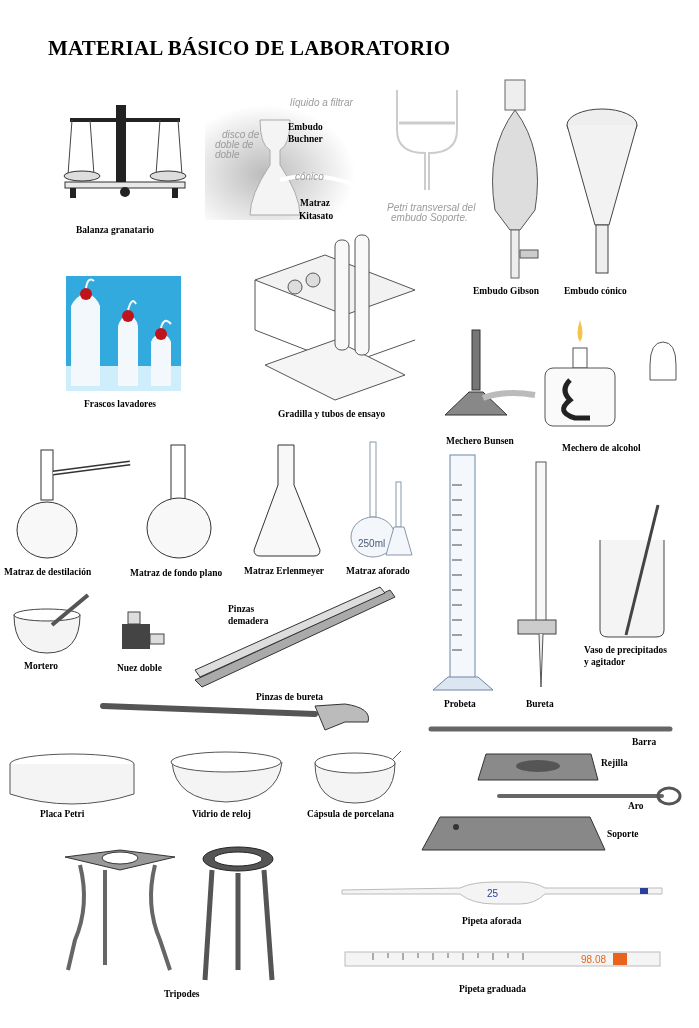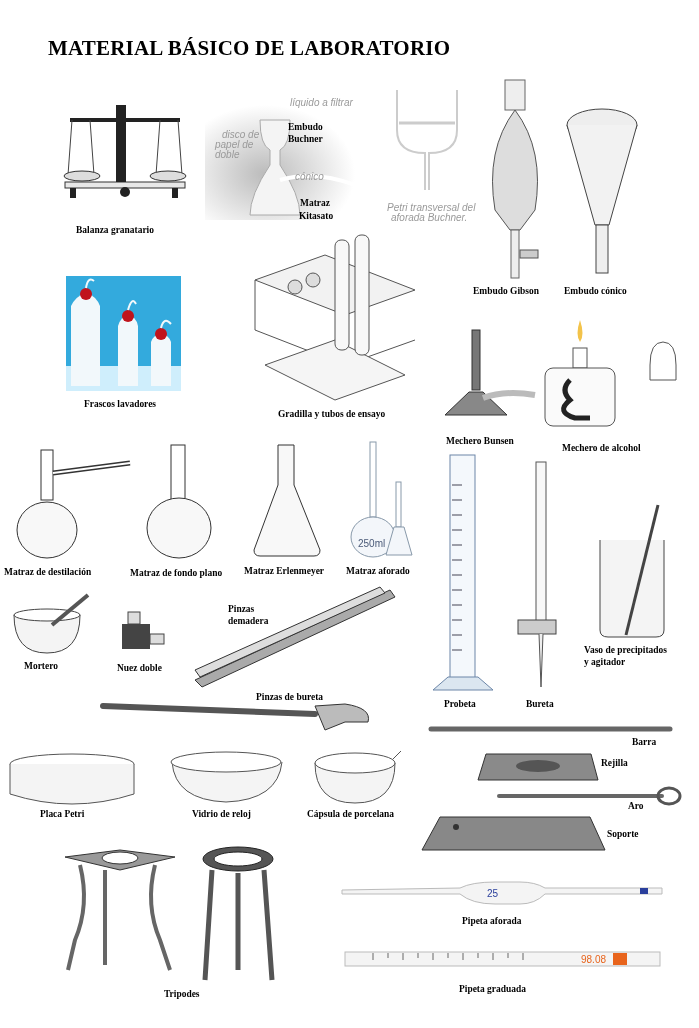--- a/index.html
+++ b/index.html
@@ -37,34 +37,34 @@
         <stop offset="0" stop-color="#bbb"></stop>
         <stop offset="1" stop-color="#fff"></stop>
       </radialGradient>
     </defs>
   <rect x="0" y="10" width="150" height="115" fill="url(#g1)"></rect>
   <path d="M55 25 Q55 50 65 55 L65 70 Q45 100 45 120 L95 120 Q95 100 75 70 L75 55 Q85 50 85 25 Z" fill="#f4f4f4" stroke="#aaa"></path>
   <path d="M75 85 Q110 75 150 90" stroke="#fff" stroke-width="4" fill="none"></path>
 </svg>
 <div class="note" style="left:290px;top:98px">líquido a filtrar</div>
 <div class="note" style="left:222px;top:130px">disco de</div>
-<div class="note" style="left:215px;top:140px">papel de</div>
+<div class="note" style="left:215px;top:140px">doble de</div>
 <div class="note" style="left:215px;top:150px">doble</div>
 <div class="note" style="left:295px;top:172px">cónico</div>
 <div class="lbl" style="left:288px;top:121px">Embudo</div>
 <div class="lbl" style="left:288px;top:133px">Buchner</div>
 <div class="lbl" style="left:300px;top:197px">Matraz</div>
 <div class="lbl" style="left:299px;top:210px">Kitasato</div>
 
 <svg class="ill" style="left:395px;top:85px" width="65" height="110">
   <path d="M2 5 L2 45 Q2 68 30 68 L30 105 M62 5 L62 45 Q62 68 34 68 L34 105" stroke="#ccc" stroke-width="2" fill="none"></path>
   <line x1="4" y1="38" x2="60" y2="38" stroke="#ccc" stroke-width="3"></line>
 </svg>
 <div class="note" style="left:387px;top:203px">Petri transversal del</div>
-<div class="note" style="left:391px;top:213px">aforada Buchner.</div>
+<div class="note" style="left:391px;top:213px">embudo Soporte.</div>
 
 <svg class="ill" style="left:485px;top:80px" width="60" height="200">
   <rect x="20" y="0" width="20" height="30" fill="#eee" stroke="#666"></rect>
   <path d="M30 30 Q0 70 10 130 L25 150 L35 150 L50 130 Q60 70 30 30 Z" fill="#ddd" stroke="#555"></path>
   <rect x="26" y="150" width="8" height="48" fill="#eee" stroke="#666"></rect>
   <rect x="35" y="170" width="18" height="8" fill="#ccc" stroke="#555"></rect>
 </svg>
 
 <svg class="ill" style="left:565px;top:105px" width="75" height="170">
   <ellipse cx="37" cy="20" rx="35" ry="16" fill="#eee" stroke="#444"></ellipse>

